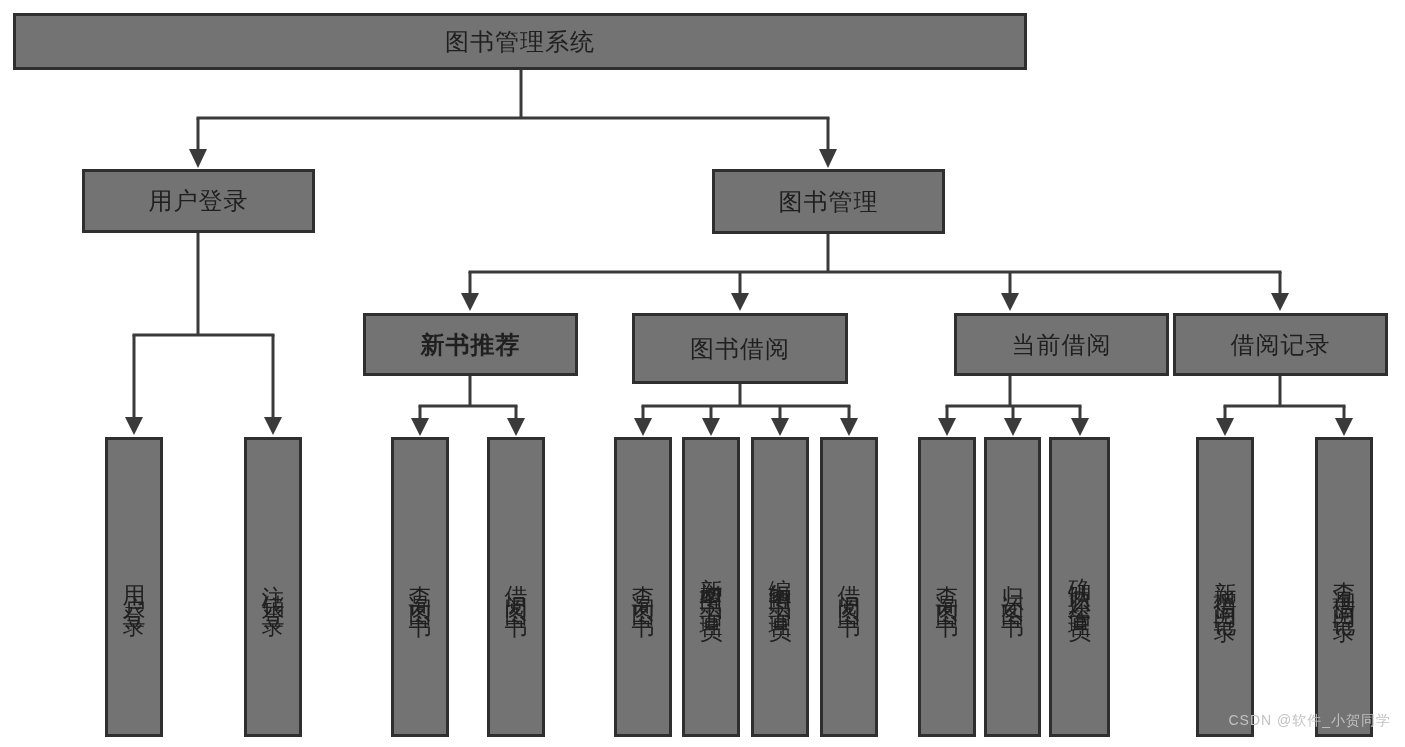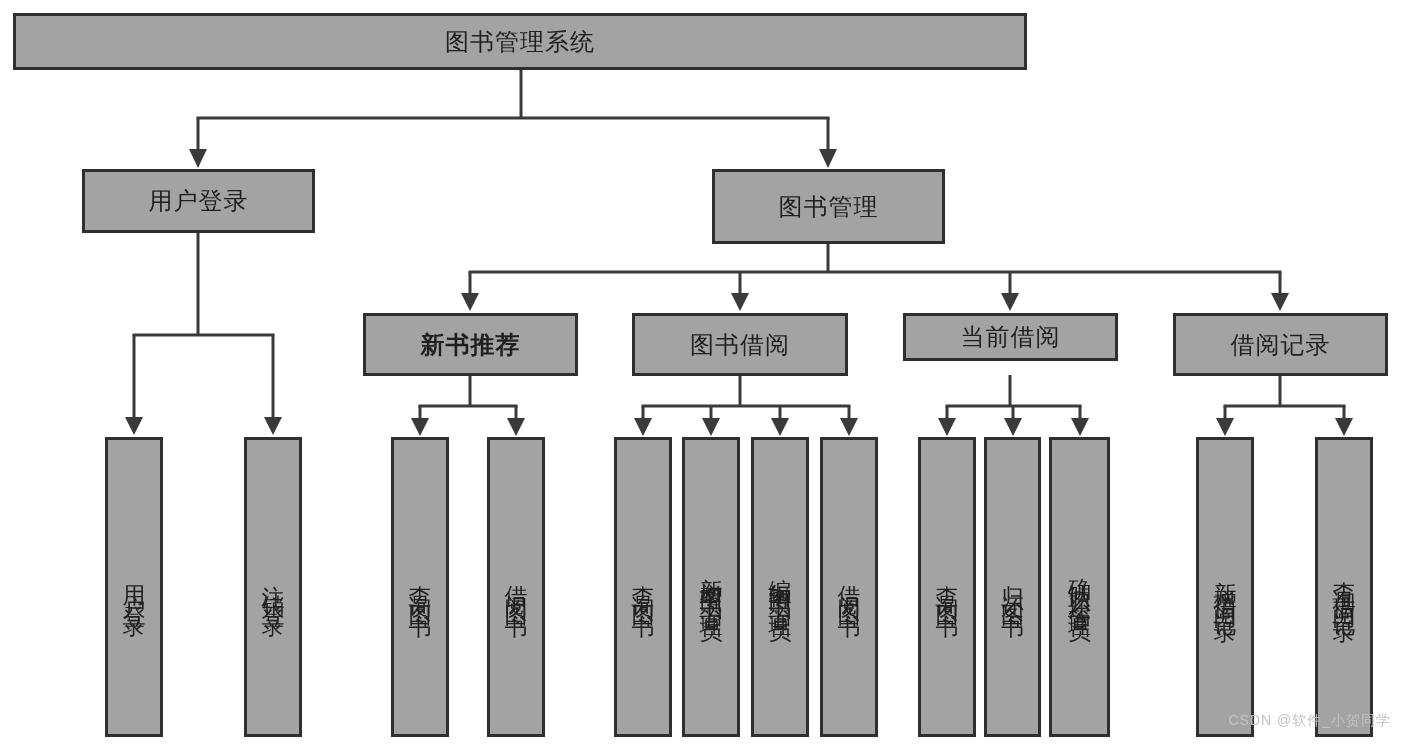--- a/index.html
+++ b/index.html
@@ -17,21 +17,21 @@
   }
   .connectors {
     position: absolute;
     left: 0;
     top: 0;
     z-index: 0;
   }
   .node {
     position: absolute;
     box-sizing: border-box;
-    background: #a3a3a3;
+    background: #737373;
     border: 3px solid #2f2f2f;
     color: #1f1f1f;
     display: flex;
     align-items: center;
     justify-content: center;
     z-index: 1;
   }
   .node.h {
     font-size: 24px;
     letter-spacing: 1px;
@@ -135,25 +135,25 @@
       <polygon points="1004,418 1022,418 1013,436"></polygon>
       <polygon points="1071,418 1089,418 1080,436"></polygon>
       <polygon points="1216,418 1234,418 1225,436"></polygon>
       <polygon points="1335,418 1353,418 1344,436"></polygon>
     </g>
   </svg>
 
   <div class="node h" style="left:13px; top:13px; width:1014px; height:57px;">图书管理系统</div>
 
   <div class="node h" style="left:82px; top:169px; width:233px; height:64px;">用户登录</div>
-  <div class="node h" style="left:712px; top:169px; width:233px; height:75px;">图书管理</div>
+  <div class="node h" style="left:712px; top:169px; width:233px; height:65px;">图书管理</div>
 
   <div class="node h" style="left:363px; top:313px; width:215px; height:63px;font-weight:bold;">新书推荐</div>
-  <div class="node h" style="left:632px; top:313px; width:216px; height:63px;">图书借阅</div>
-  <div class="node h" style="left:903px; top:313px; width:215px; height:48px;">当前借阅</div>
+  <div class="node h" style="left:632px; top:313px; width:216px; height:71px;">图书借阅</div>
+  <div class="node h" style="left:954px; top:313px; width:215px; height:63px;">当前借阅</div>
   <div class="node h" style="left:1173px; top:313px; width:215px; height:63px;">借阅记录</div>
 
   <div class="node v" style="left:105px;">用户登录</div>
   <div class="node v" style="left:244px;">注销登录</div>
 
   <div class="node v" style="left:391px;">查询图书</div>
   <div class="node v" style="left:487px;">借阅图书</div>
 
   <div class="node v" style="left:614px;">查询图书</div>
   <div class="node v tight" style="left:682px;">新增图书（管理员）</div>

